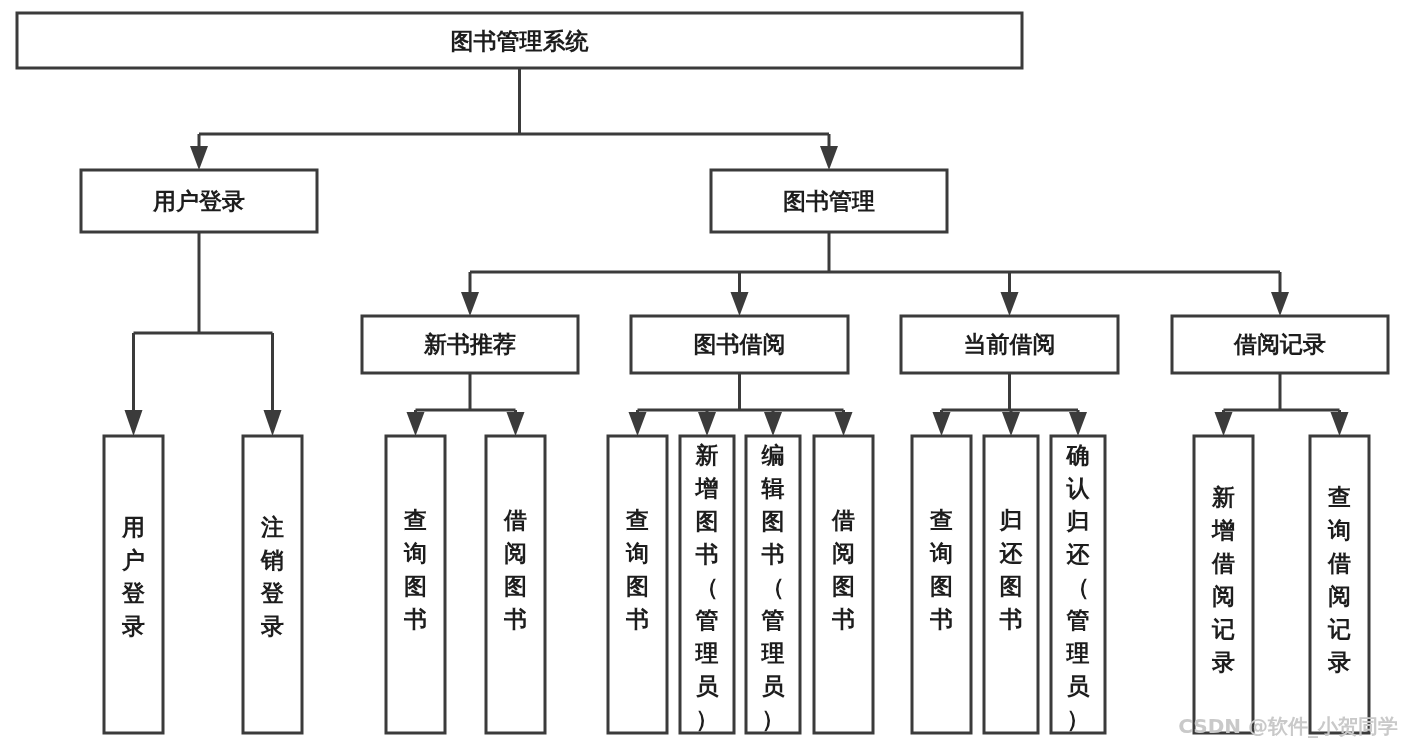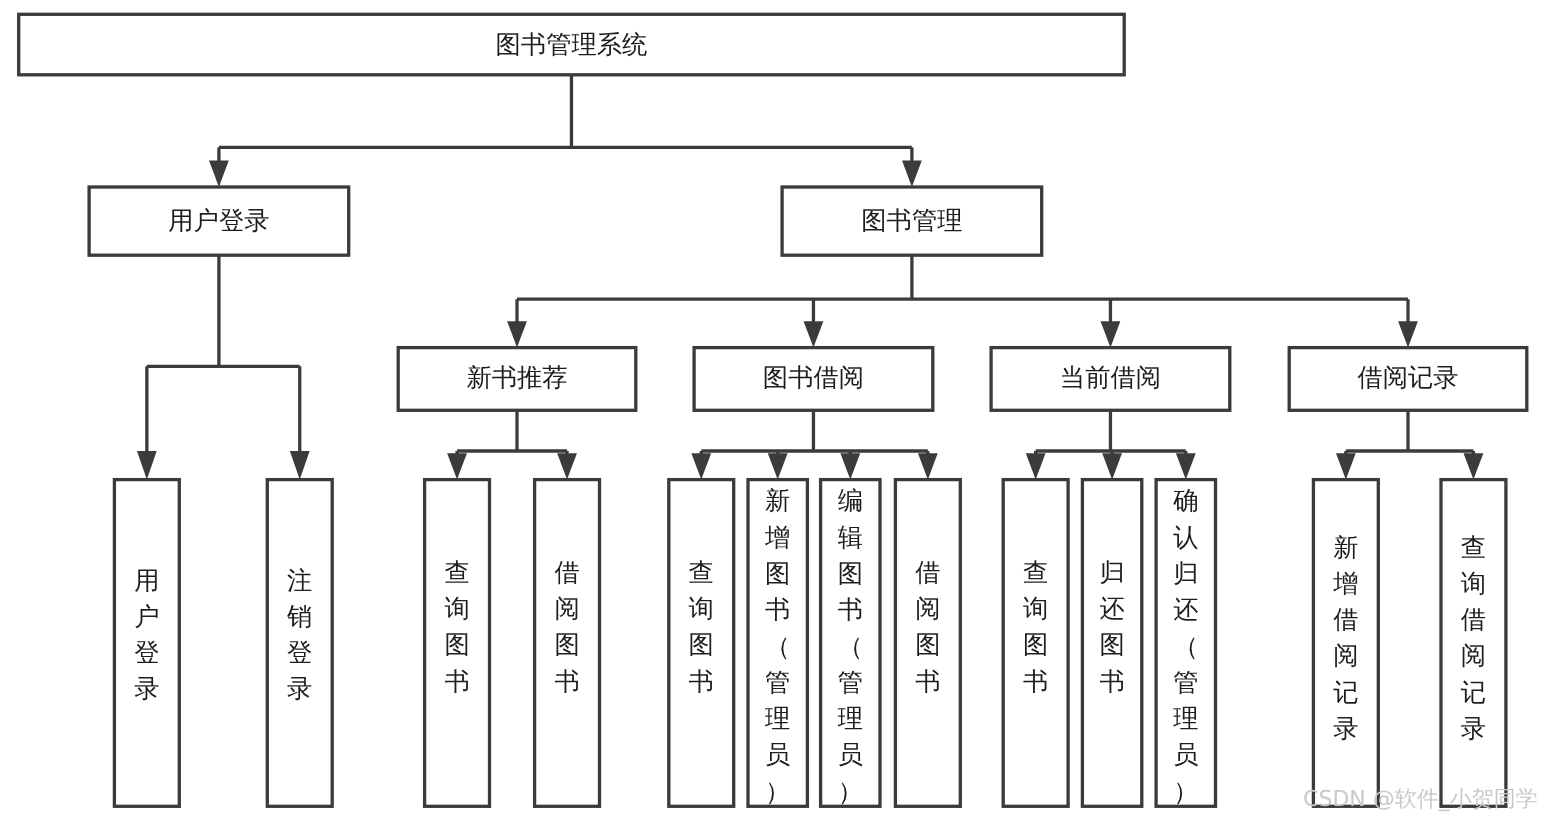--- a/index.html
+++ b/index.html
@@ -12,20 +12,21 @@
     width: 1405px;
     height: 747px;
     overflow: hidden;
     font-family: "DejaVu Sans", "Liberation Sans", sans-serif;
   }
   #diagram-root {
     position: relative;
     width: 1405px;
     height: 747px;
     background: #ffffff;
+    font-weight: bold;
   }
   svg#flowchart {
     position: absolute;
     top: 0;
     left: 0;
     width: 1405px;
     height: 747px;
     display: block;
   }
   .node-box {

